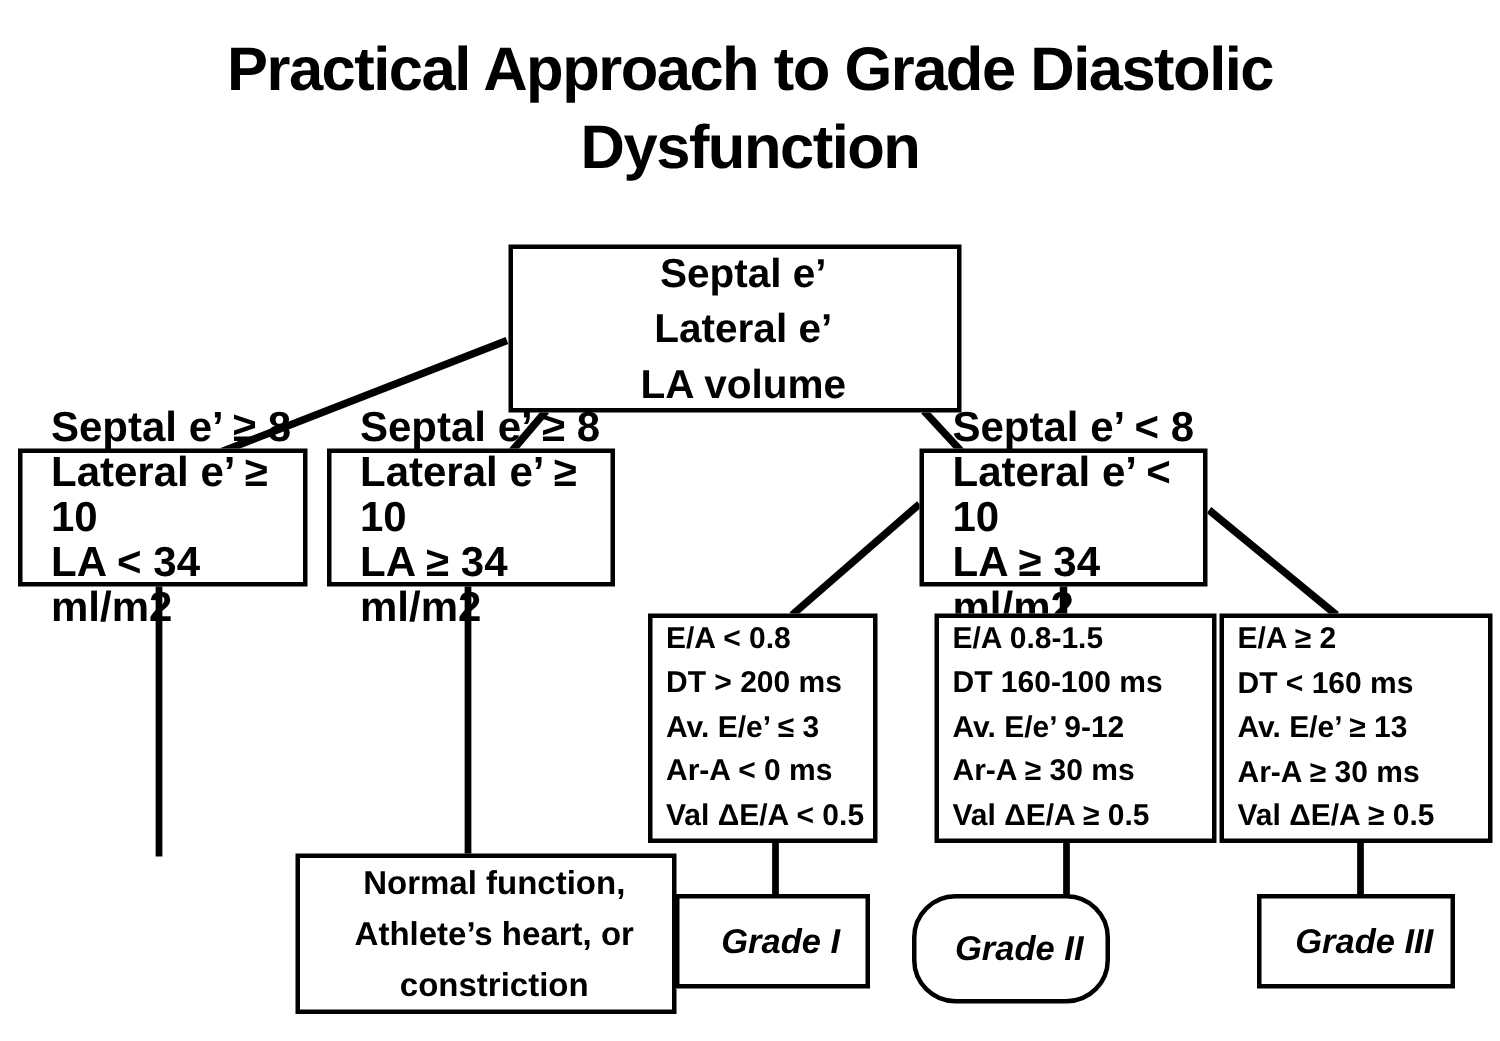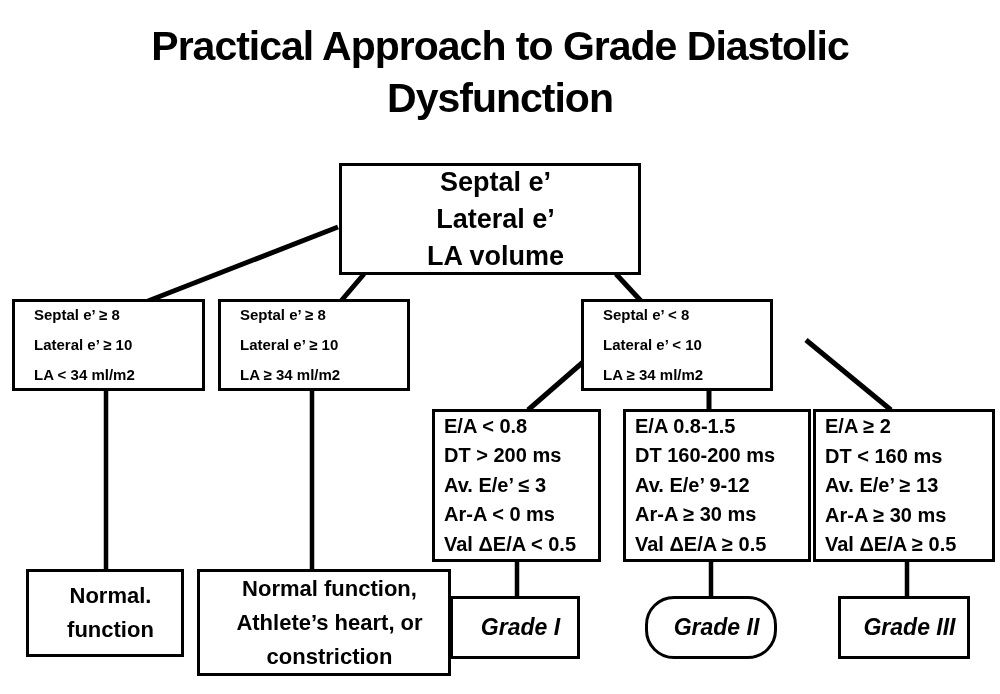--- a/index.html
+++ b/index.html
@@ -36,21 +36,21 @@
     border: 3px solid #000000;
     background: #ffffff;
     display: flex;
     flex-direction: column;
     justify-content: center;
     z-index: 2;
   }
   .box.center { align-items: center; text-align: left; padding-left: 11px; }
   .box.left   { align-items: flex-start; text-align: left; }
   .root-box     { font-size: 27px; line-height: 37px; }
-  .branch-box   { font-size: 15px; line-height: 30px; padding-left: 19px; }
+  .branch-box   { font-size: 28px; line-height: 30px; padding-left: 19px; }
   .criteria-box { font-size: 20px; line-height: 29.5px; padding-left: 9px; }
   .outcome-box  { font-size: 22px; line-height: 34px; }
   .grade-box    { font-size: 23px; font-style: italic; }
 </style>
 </head>
 <body>
 
 <div class="stage">
 
   <div class="title">
@@ -87,66 +87,62 @@
     <div>Lateral e’ ≥ 10</div>
     <div>LA &lt; 34 ml/m2</div>
   </div>
 
   <div class="box left branch-box" style="left:218px; top:299px; width:192px; height:92px;">
     <div>Septal e’ ≥ 8</div>
     <div>Lateral e’ ≥ 10</div>
     <div>LA ≥ 34 ml/m2</div>
   </div>
 
-  <div class="box left branch-box" style="left:581px; top:299px; width:192px; height:92px;">
+  <div class="box left branch-box" style="left:613px; top:299px; width:192px; height:92px;">
     <div>Septal e’ &lt; 8</div>
     <div>Lateral e’ &lt; 10</div>
     <div>LA ≥ 34 ml/m2</div>
   </div>
 
-  <div class="box left criteria-box" style="left:432px; top:409px; width:169px; height:153px;">
+  <div class="box left criteria-box" style="left:432px; top:409px; width:153px; height:153px;">
     <div>E/A &lt; 0.8</div>
     <div>DT &gt; 200 ms</div>
     <div>Av. E/e’ ≤ 3</div>
     <div>Ar-A &lt; 0 ms</div>
     <div>Val ΔE/A &lt; 0.5</div>
   </div>
 
   <div class="box left criteria-box" style="left:623px; top:409px; width:188px; height:153px;">
     <div>E/A 0.8-1.5</div>
-    <div>DT 160-200 ms</div>
+    <div>DT 160-100 ms</div>
     <div>Av. E/e’ 9-12</div>
     <div>Ar-A ≥ 30 ms</div>
     <div>Val ΔE/A ≥ 0.5</div>
   </div>
 
   <div class="box left criteria-box" style="left:813px; top:409px; width:182px; height:153px;justify-content:space-between;">
     <div>E/A ≥ 2</div>
     <div>DT &lt; 160 ms</div>
     <div>Av. E/e’ ≥ 13</div>
     <div>Ar-A ≥ 30 ms</div>
     <div>Val ΔE/A ≥ 0.5</div>
   </div>
 
-  <div class="box center outcome-box" style="left:26px; top:569px; width:158px; height:88px;">
-    <div>Normal.</div>
-    <div>function</div>
-  </div>
 
   <div class="box center outcome-box" style="left:197px; top:569px; width:254px; height:107px;">
     <div>Normal function,</div>
     <div>Athlete’s heart, or</div>
     <div>constriction</div>
   </div>
 
   <div class="box center grade-box" style="left:450px; top:596px; width:130px; height:63px;">
     <div>Grade I</div>
   </div>
 
-  <div class="box center grade-box" style="left:645px; top:596px; width:132px; height:63px;border-radius:29px;">
+  <div class="box center grade-box" style="left:608px; top:596px; width:132px; height:73px;border-radius:29px;">
     <div>Grade II</div>
   </div>
 
   <div class="box center grade-box" style="left:838px; top:596px; width:132px; height:63px;">
     <div>Grade III</div>
   </div>
 
 </div>
 
 </body></html>

